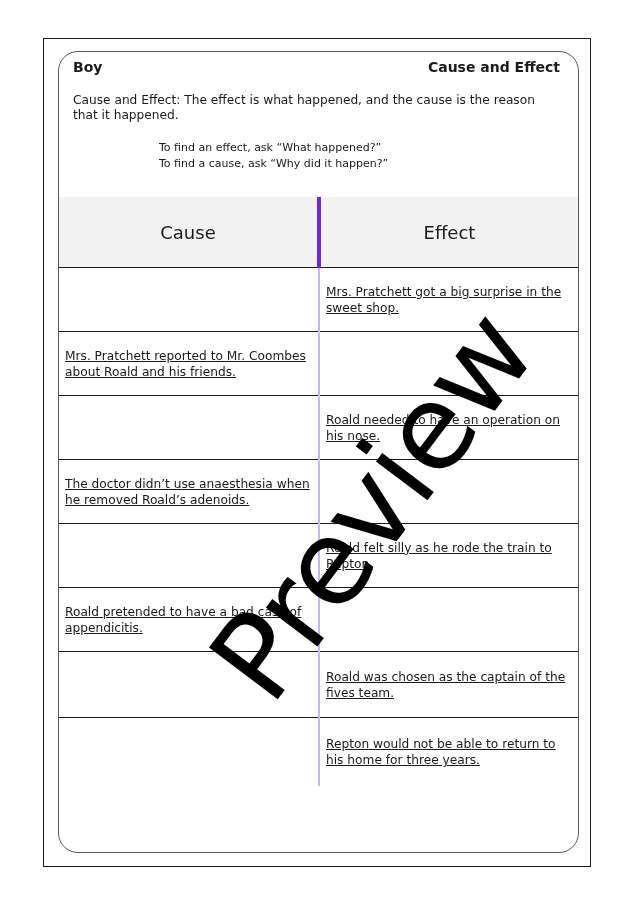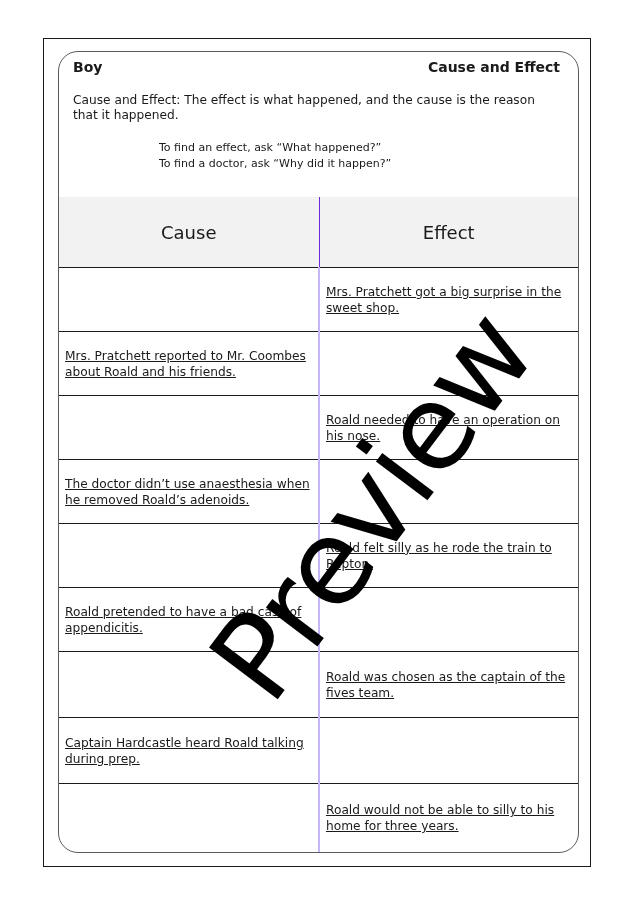--- a/index.html
+++ b/index.html
@@ -10,21 +10,21 @@
     .card { position: absolute; left: 58px; top: 51px; width: 521px; height: 802px;
             border: 1px solid #5a5a5a; border-radius: 20px; box-sizing: border-box; overflow: hidden; }
     .hdr-left { position: absolute; left: 14px; top: 7px; font-weight: bold; font-size: 14px; }
     .hdr-right { position: absolute; right: 18px; top: 7px; font-weight: bold; font-size: 14px; }
     .intro { position: absolute; left: 14px; top: 41px; width: 480px; font-size: 12.2px; line-height: 15px; }
     .tips { position: absolute; left: 100px; top: 88px; font-size: 11px; line-height: 16px; }
     .tips div { white-space: nowrap; }
     table { position: absolute; left: 0; top: 145px; width: 519px; border-collapse: collapse; table-layout: fixed; }
     th { background: #f2f2f2; font-weight: normal; font-size: 18px; height: 70px;
          border-bottom: 1px solid #1a1a1a; text-align: center; vertical-align: middle; padding: 0; }
-    th.c1 { border-right: 1px solid #6d28d9; }
+    th.c1 { border-right: 4px solid #6d28d9; }
     td { border-bottom: 1px solid #1a1a1a; font-size: 12.2px; line-height: 16px; padding: 0 6px;
          vertical-align: middle; text-align: left; }
     td.c1 { border-right: 2px solid #c4b5fd; }
     tr.row td { height: 63px; text-decoration: underline; }
     tr.row.tall td { height: 65px; margin-left: 42px; }
     tr.row.last td { border-bottom: none; height: 68px; }
     .watermark { position: absolute; left: 127px; top: 447px; width: 490px; text-align: center;
                  font-family: "DejaVu Sans", sans-serif; font-size: 118px; line-height: 118px;
                  color: #000; transform: rotate(-53deg); transform-origin: center center;
                  pointer-events: none; letter-spacing: -2px; }
@@ -33,21 +33,21 @@
 <body>
 
 <div class="outer"></div>
 
 <div class="card">
   <div class="hdr-left">Boy</div>
   <div class="hdr-right">Cause and Effect</div>
   <div class="intro">Cause and Effect: The effect is what happened, and the cause is the reason that it happened.</div>
   <div class="tips">
     <div>To find an effect, ask “What happened?”</div>
-    <div>To find a doctor, ask “Why did it happen?”</div>
+    <div>To find a cause, ask “Why did it happen?”</div>
   </div>
 
   <table>
     <colgroup>
         <col style="width:260px">
         <col style="width:259px">
       </colgroup>
     <thead>
       <tr>
         <th class="c1">Cause</th>
@@ -76,25 +76,21 @@
         <td>Roald felt silly as he rode the train to Repton.</td>
       </tr>
       <tr class="row">
         <td class="c1">Roald pretended to have a bad case of appendicitis.</td>
         <td></td>
       </tr>
       <tr class="row tall">
         <td class="c1"></td>
         <td>Roald was chosen as the captain of the fives team.</td>
       </tr>
-      <tr class="row tall">
-        <td class="c1">Captain Hardcastle heard Roald talking during prep.</td>
-        <td></td>
-      </tr>
       <tr class="row last">
         <td class="c1"></td>
-        <td>Roald would not be able to silly to his home for three years.</td>
+        <td>Repton would not be able to return to his home for three years.</td>
       </tr>
     </tbody>
   </table>
 </div>
 
 <div class="watermark">Preview</div>
 
 </body></html>

